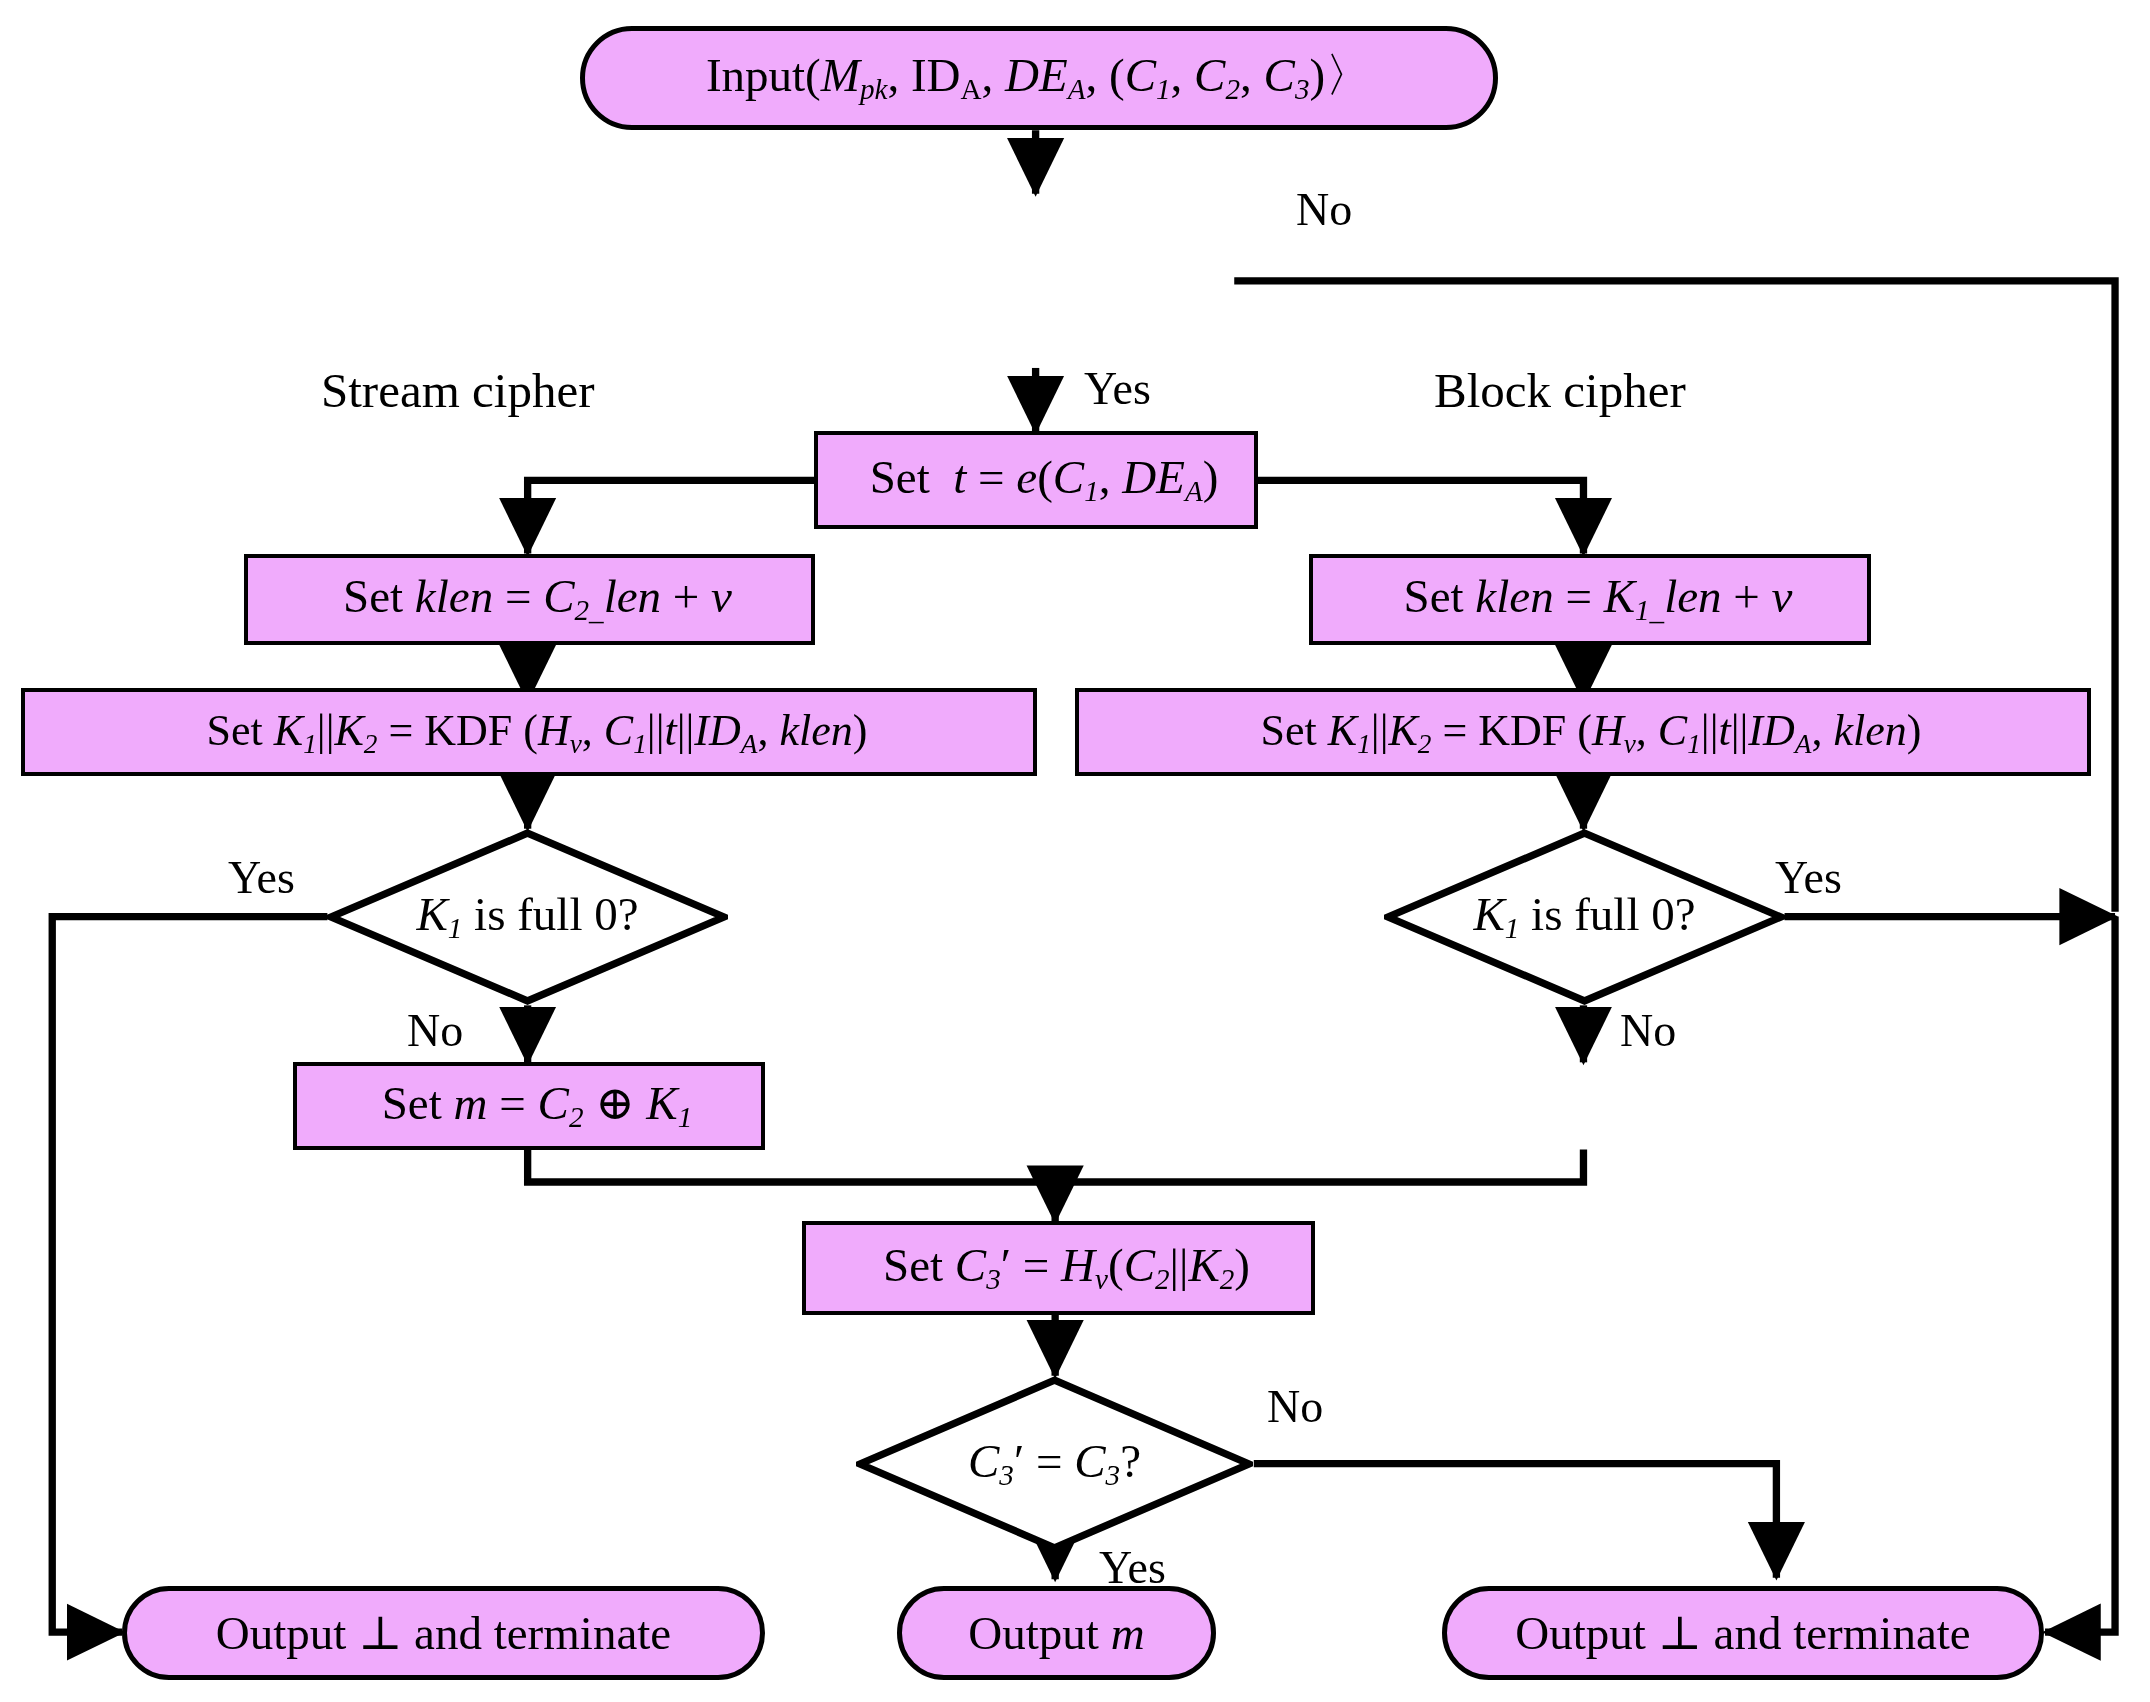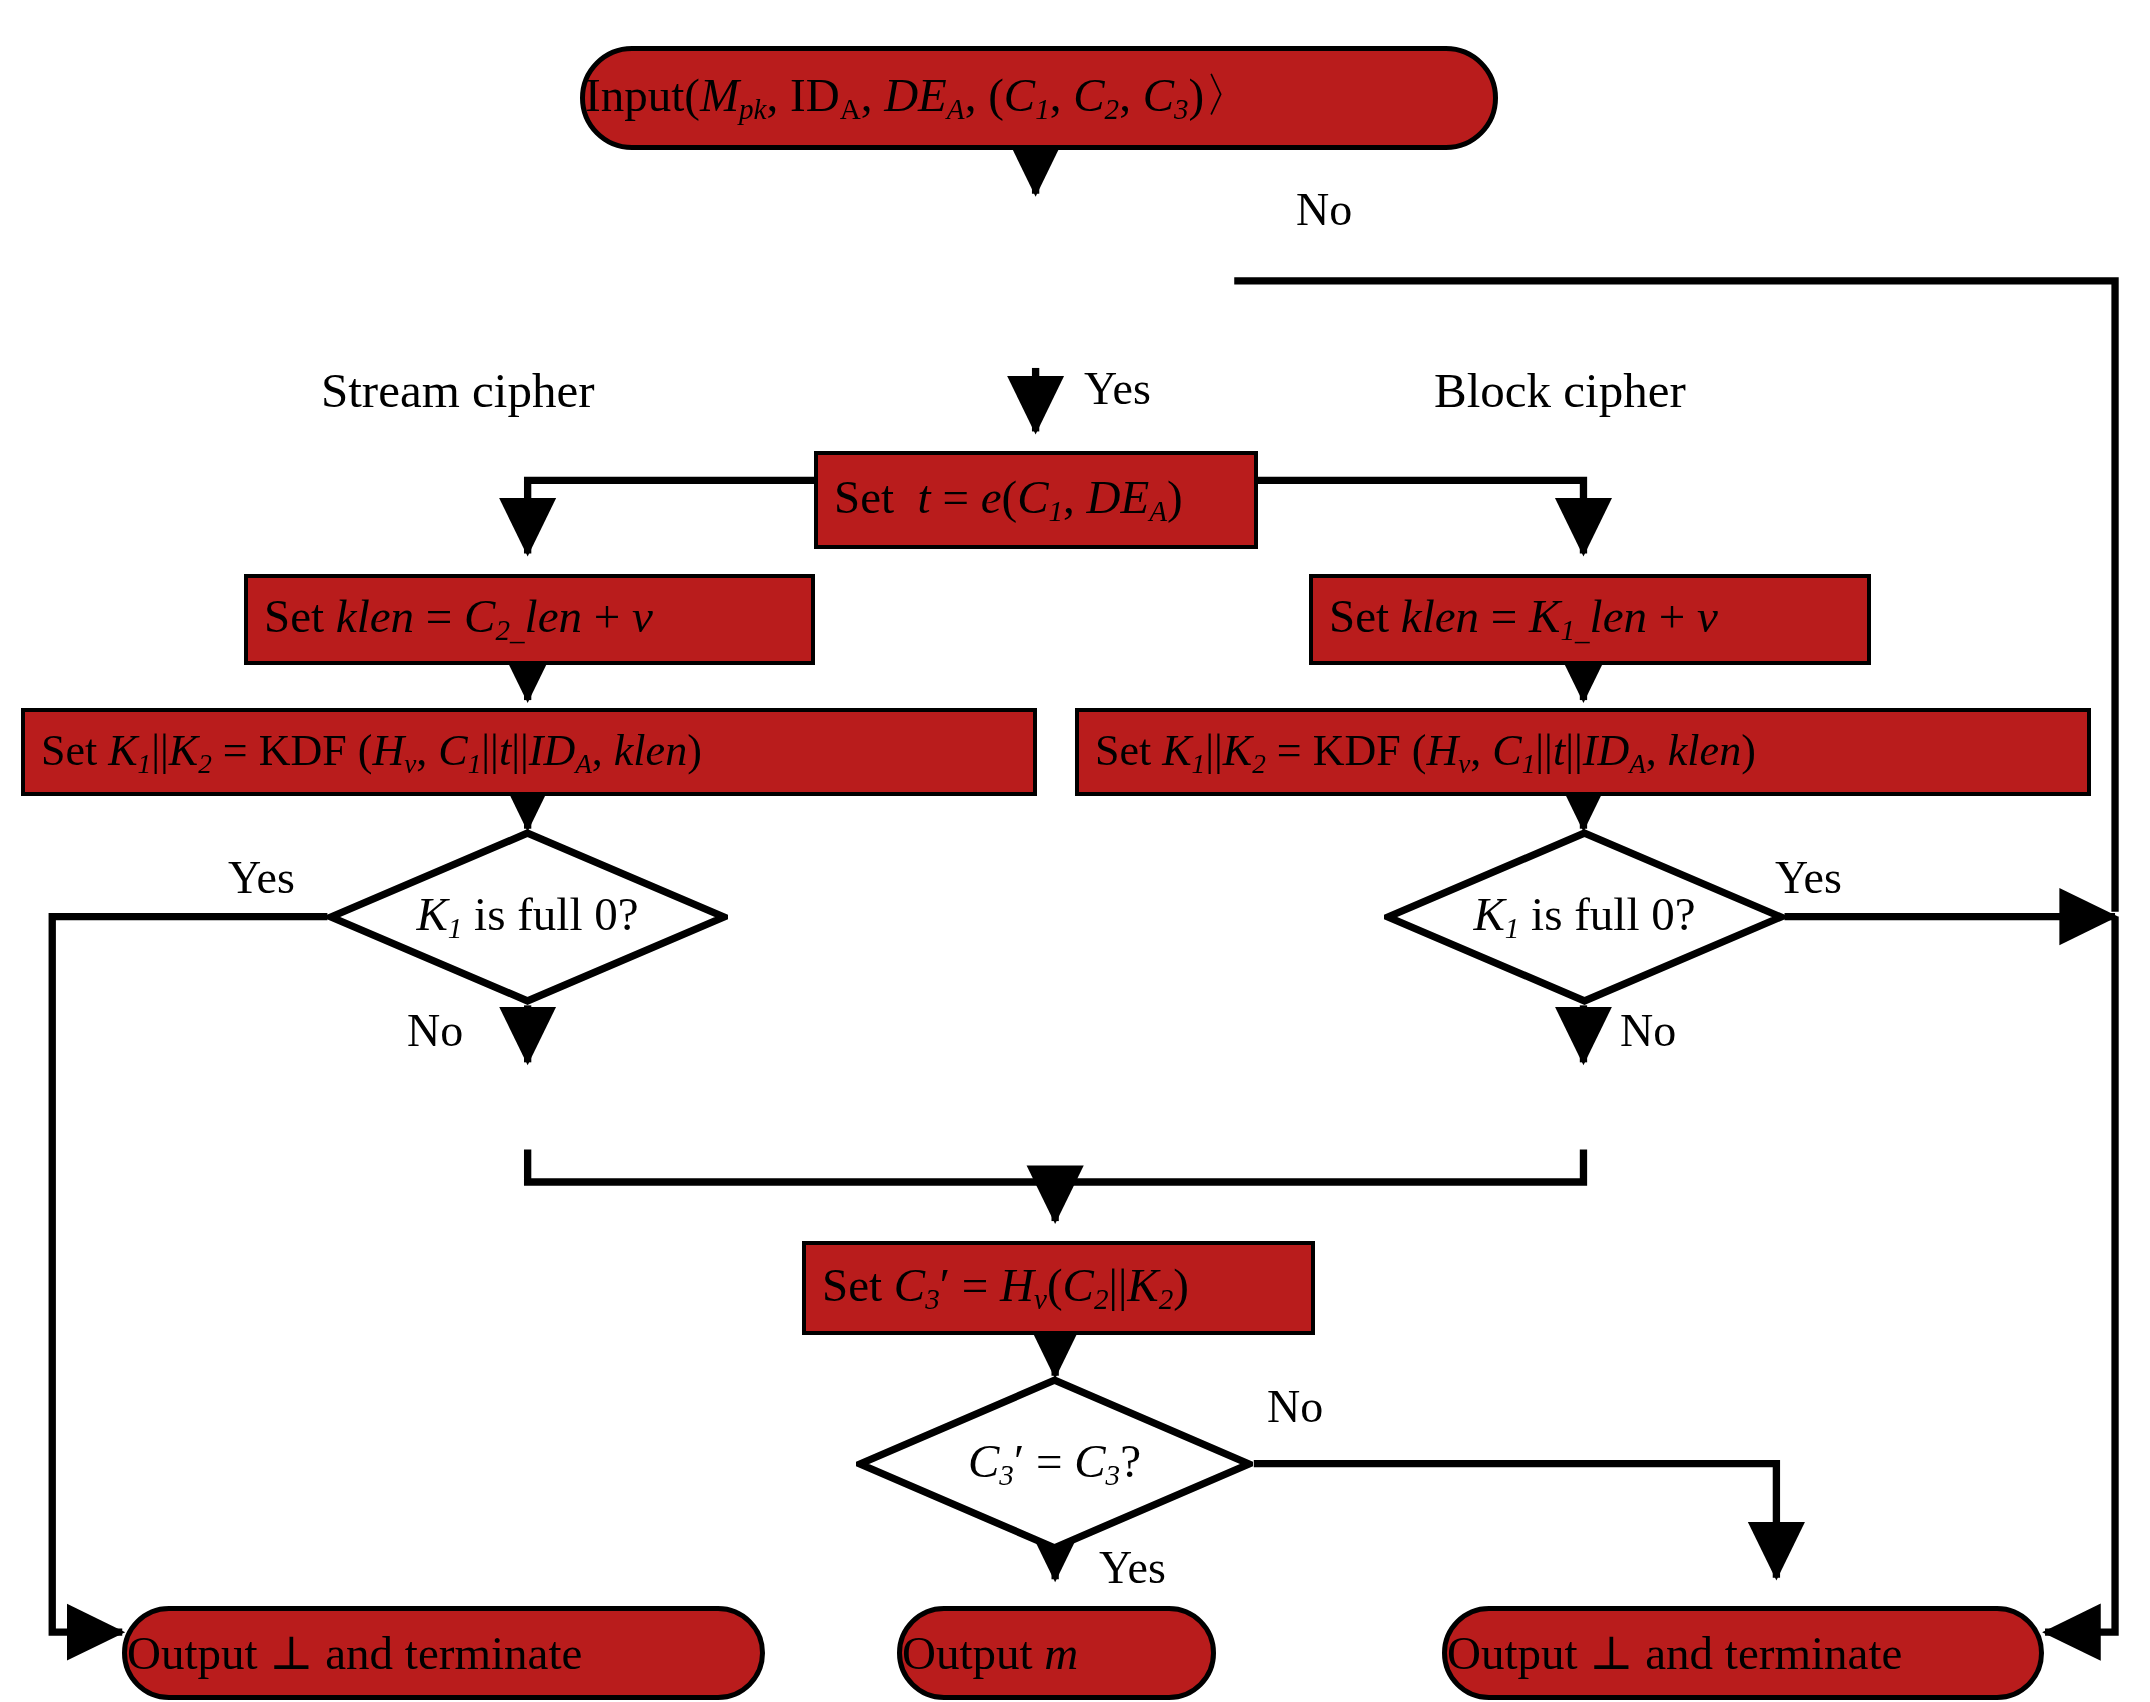--- a/index.html
+++ b/index.html
@@ -20,25 +20,24 @@
     position: absolute;
     left: 0; top: 0;
     width: 2151px; height: 1703px;
     pointer-events: none;
   }
   .node {
     position: absolute;
     box-sizing: border-box;
     display: flex;
     align-items: center;
-    justify-content: flex-start;
-    background: #b91c1c;
+    justify-content: center;
+    background: #f0abfc;
     text-align: center;
     white-space: nowrap;
-    margin-top: 20px;
   }
   .rect {
     border: 4.9px solid #000;
     padding-left: 16px;
   }
   .term {
     border: 5.7px solid #000;
     border-radius: 163px;
   }
   .diamond-wrap {
@@ -199,20 +198,25 @@
     <div class="diamond-label">
       <span class="txt"><i>K<sub>1</sub></i> is full 0?</span>
     </div>
   </div>
 
   <span class="lbl" style="left:228px; top:855px;">Yes</span>
   <span class="lbl" style="left:407px; top:1008px;">No</span>
   <span class="lbl" style="left:1775px; top:855px;">Yes</span>
   <span class="lbl" style="left:1620px; top:1008px;">No</span>
 
+  <div class="node rect" style="left:293px; top:1062px; width:472px; height:88px;">
+    <span class="txt">
+      Set <i>m</i> = <i>C<sub>2</sub></i> ⊕ <i>K<sub>1</sub></i>
+    </span>
+  </div>
 
 
   <div class="node rect" style="left:802px; top:1221px; width:513px; height:94px;">
     <span class="txt">
       Set <i>C<sub>3</sub></i>′ = <i>H<sub>v</sub></i>(<i>C<sub>2</sub></i>||<i>K<sub>2</sub></i>)
     </span>
   </div>
 
   <div class="diamond-wrap" style="left:856px; top:1376px; width:397px; height:176px;text-align:right;">
     <svg width="397" height="176" viewBox="0 0 488 216" xmlns="http://www.w3.org/2000/svg">

